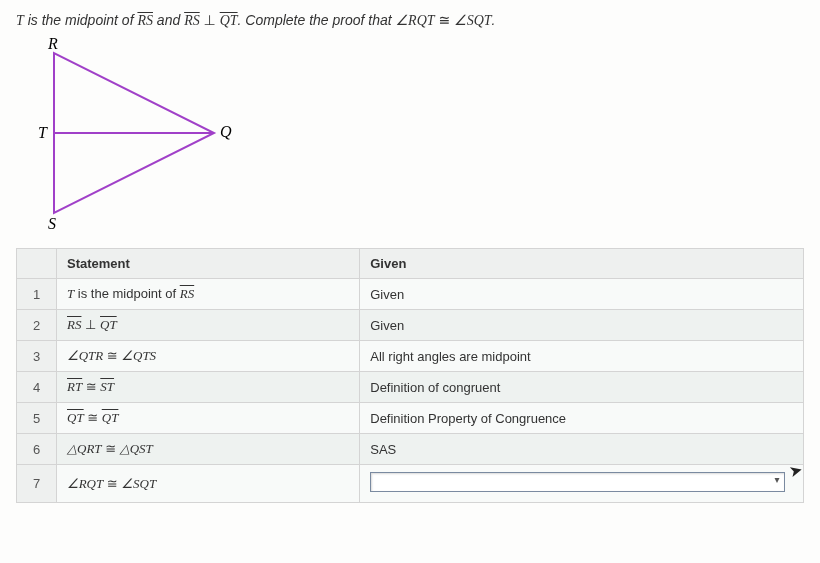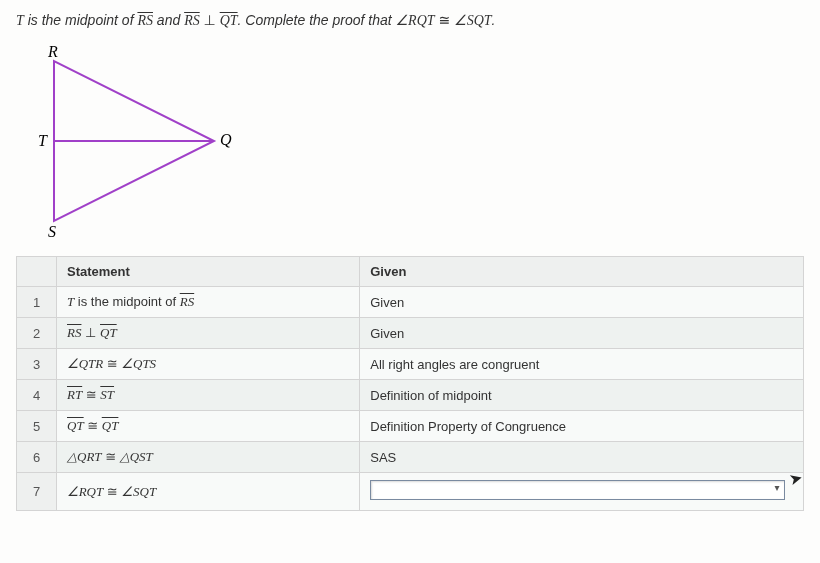--- a/index.html
+++ b/index.html
@@ -7,21 +7,21 @@
     margin: 0;
     padding: 12px 16px;
     font-family: Verdana, Geneva, sans-serif;
     font-size: 14px;
     color: #333;
     background: #fdfdfc;
     width: 820px;
   }
   .prompt {
     font-style: italic;
-    margin-bottom: 12px;
+    margin-bottom: 4px;
     color: #333;
   }
   .over { text-decoration: overline; font-style: normal; }
   .diagram { margin: 4px 0 12px 8px; }
   .proof-table {
     border-collapse: collapse;
     width: 100%;
     background: #fff;
     border: 1px solid #c8c8c8;
   }
@@ -113,28 +113,28 @@
       <td class="cell">
         <span class="over math">RS</span><span class="sym"> ⊥ </span><span class="over math">QT</span>
       </td>
       <td class="cell">Given</td>
     </tr>
     <tr>
       <td class="num-col">3</td>
       <td class="cell">
         <span class="math">∠QTR</span><span class="sym"> ≅ </span><span class="math">∠QTS</span>
       </td>
-      <td class="cell">All right angles are congruent</td>
+      <td class="cell">All right angles are midpoint</td>
     </tr>
     <tr>
       <td class="num-col">4</td>
       <td class="cell">
         <span class="over math">RT</span><span class="sym"> ≅ </span><span class="over math">ST</span>
       </td>
-      <td class="cell">Definition of midpoint</td>
+      <td class="cell">Definition of congruent</td>
     </tr>
     <tr>
       <td class="num-col">5</td>
       <td class="cell">
         <span class="over math">QT</span><span class="sym"> ≅ </span><span class="over math">QT</span>
       </td>
       <td class="cell">Definition Property of Congruence</td>
     </tr>
     <tr>
       <td class="num-col">6</td>

